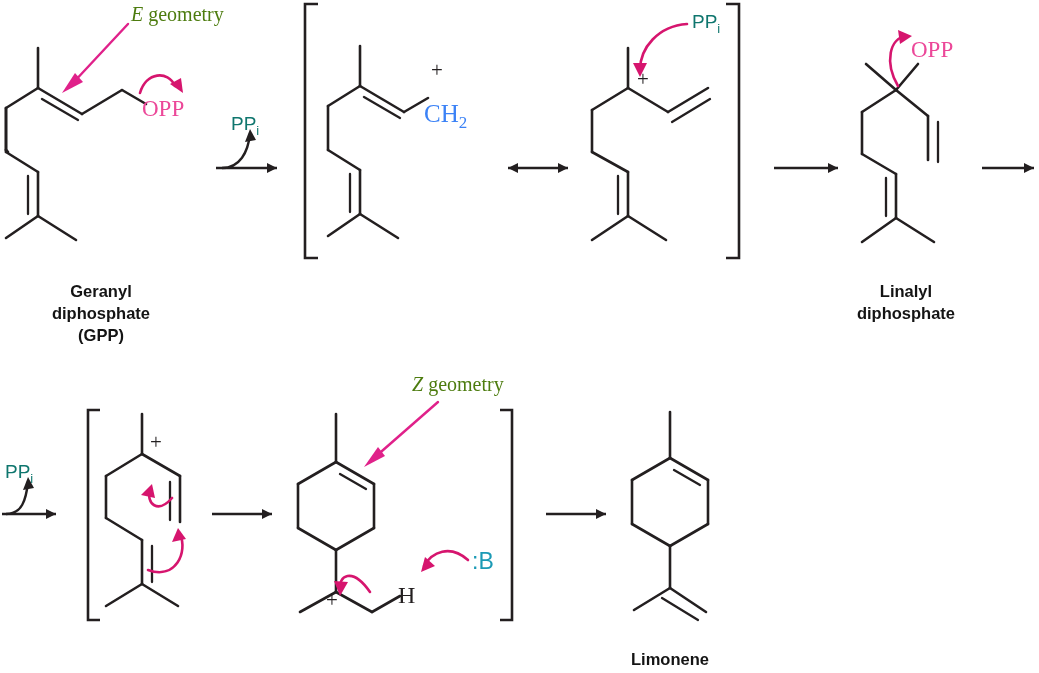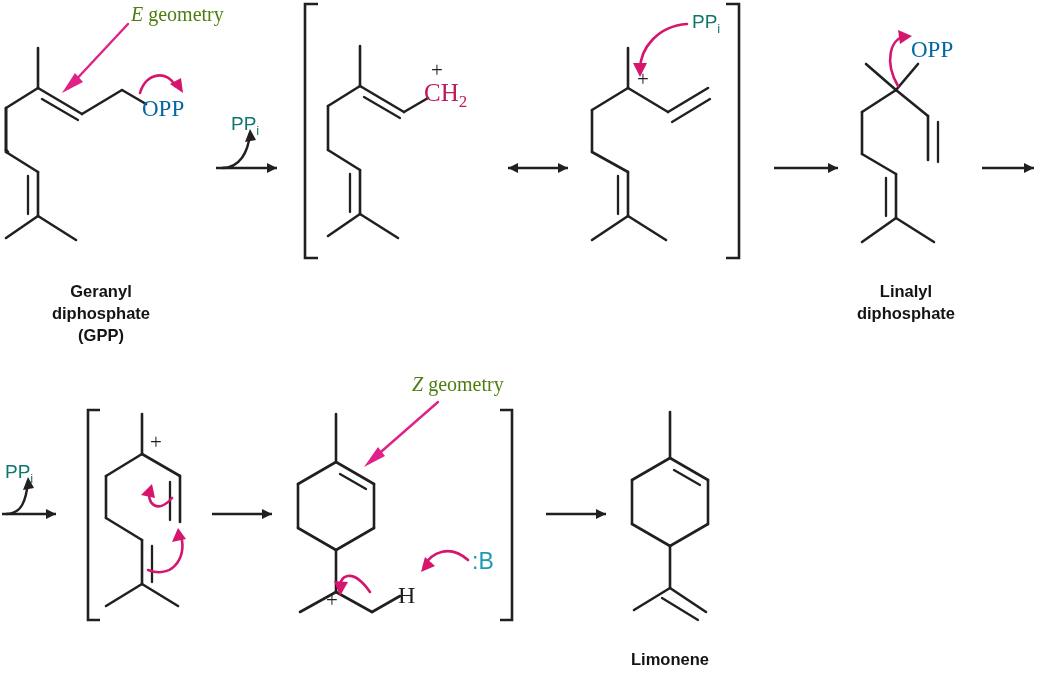--- a/index.html
+++ b/index.html
@@ -82,34 +82,35 @@
     font-family: "Liberation Serif", serif;
     font-size: 20px;
     color: #4d7c0f;
   }
   .lbl-geom .ital {
     font-style: italic;
   }
   .lbl-opp {
     font-family: "Liberation Serif", serif;
     font-size: 23px;
-    color: #0369a1;
+    color: #ec4899;
   }
   .lbl-ppi {
     font-family: "Liberation Sans", sans-serif;
     font-size: 19px;
     color: #0f766e;
   }
   .lbl-ppi sub {
     font-size: 13px;
   }
   .lbl-ch2 {
     font-family: "Liberation Serif", serif;
     font-size: 25px;
-    color: #be185d;
+    color: #3b82f6;
+    margin-top: 21px;
   }
   .lbl-ch2 sub {
     font-size: 17px;
   }
   .lbl-plus {
     font-family: "Liberation Serif", serif;
     font-size: 21px;
     color: #231f20;
   }
   .lbl-h {

